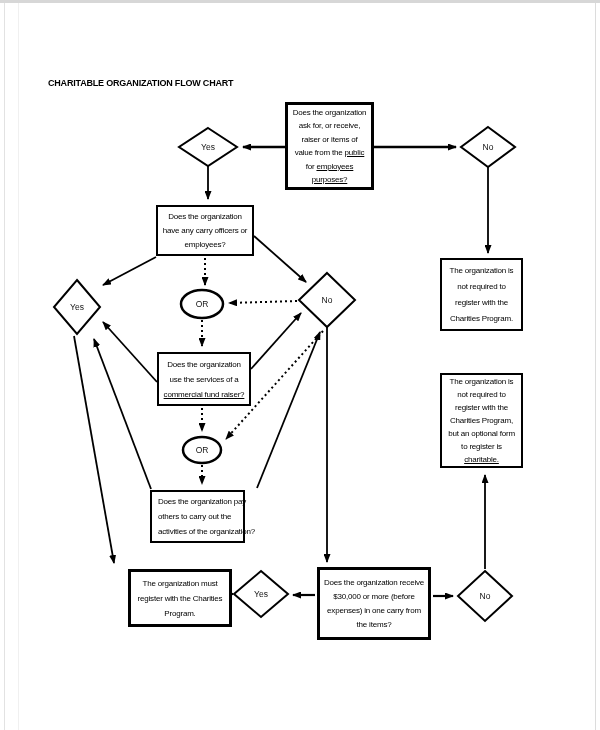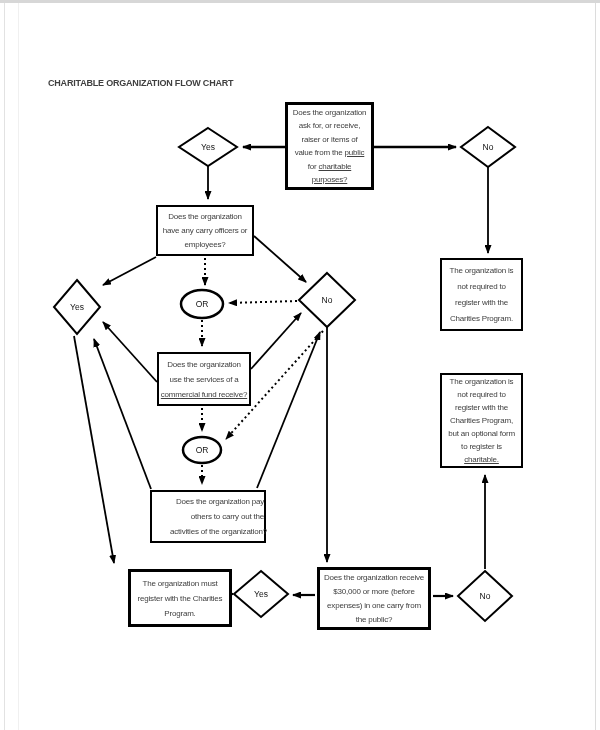--- a/index.html
+++ b/index.html
@@ -1,17 +1,17 @@
 <!DOCTYPE html>
 <html><head>
 <meta charset="utf-8">
 <style>
   html,body{margin:0;padding:0;background:#ffffff;}
   #page{position:relative;width:600px;height:730px;background:#ffffff;overflow:hidden;
-        font-family:"Liberation Sans",sans-serif;color:#404040;}
+        font-family:"Liberation Sans",sans-serif;color:#000000;}
   .pb-top{position:absolute;left:0;top:0;width:600px;height:3px;background:#d7d7d7;}
   .pb-left{position:absolute;left:4px;top:3px;width:1px;height:727px;background:#e2e2e2;}
   .pb-left2{position:absolute;left:18px;top:3px;width:1px;height:727px;background:#f0f0f0;}
   .pb-right{position:absolute;left:595px;top:3px;width:1px;height:727px;background:#dcdcdc;}
   .hdr{position:absolute;font-weight:bold;font-size:9px;letter-spacing:-0.2px;white-space:nowrap;}
   #title{left:48px;top:78px;}
   #starthere{left:303px;top:84px;margin-top:28px;}
   .box{position:absolute;background:#fff;border:2px solid #000;box-sizing:border-box;
        display:flex;flex-direction:column;justify-content:center;text-align:center;
        font-size:8px;letter-spacing:-0.2px;line-height:13px;}
@@ -82,47 +82,47 @@
     <text x="485" y="599">No</text>
     <text x="202" y="307">OR</text>
     <text x="202" y="453">OR</text>
   </svg>
 
   <div class="box thick" style="left:285px;top:102px;width:89px;height:88px;line-height:13.5px;">
     <div class="ln"><span>Does the organization</span></div>
     <div class="ln"><span>ask for, or receive,</span></div>
     <div class="ln"><span>raiser or items of</span></div>
     <div class="ln"><span>value from the </span><span class="u">public</span></div>
-    <div class="ln"><span>for </span><span class="u">charitable</span></div>
+    <div class="ln"><span>for </span><span class="u">employees</span></div>
     <div class="ln"><span class="u">purposes?</span></div>
   </div>
 
   <div class="box" style="left:156px;top:205px;width:98px;height:51px;line-height:14px;">
     <div class="ln"><span>Does the organization</span></div>
     <div class="ln"><span>have any carry officers or</span></div>
     <div class="ln"><span>employees?</span></div>
   </div>
 
   <div class="box" style="left:157px;top:352px;width:94px;height:54px;line-height:15px;">
     <div class="ln"><span>Does the organization</span></div>
     <div class="ln"><span>use the services of a</span></div>
-    <div class="ln"><span class="u">commercial fund receive?</span></div>
+    <div class="ln"><span class="u">commercial fund raiser?</span></div>
   </div>
 
-  <div class="box" style="left:150px;top:490px;width:116px;height:53px;line-height:15px;text-align:right;padding-left:18px;">
+  <div class="box" style="left:150px;top:490px;width:95px;height:53px;line-height:15px;text-align:left;padding-left:6px;">
     <div class="ln"><span>Does the organization pay</span></div>
     <div class="ln"><span>others to carry out the</span></div>
     <div class="ln"><span>activities of the organization?</span></div>
   </div>
 
-  <div class="box thick" style="left:317px;top:567px;width:114px;height:63px;line-height:14px;">
+  <div class="box thick" style="left:317px;top:567px;width:114px;height:73px;line-height:14px;">
     <div class="ln"><span>Does the organization receive</span></div>
     <div class="ln"><span>$30,000 or more (before</span></div>
     <div class="ln"><span>expenses) in one carry from</span></div>
-    <div class="ln"><span>the public?</span></div>
+    <div class="ln"><span>the items?</span></div>
   </div>
 
   <div class="box thick" style="left:112px;top:569px;width:104px;height:58px;line-height:15px;margin-left:16px;">
     <div class="ln"><span>The organization must</span></div>
     <div class="ln"><span>register with the Charities</span></div>
     <div class="ln"><span>Program.</span></div>
   </div>
 
   <div class="box" style="left:440px;top:258px;width:83px;height:73px;line-height:16px;">
     <div class="ln"><span>The organization is</span></div>

